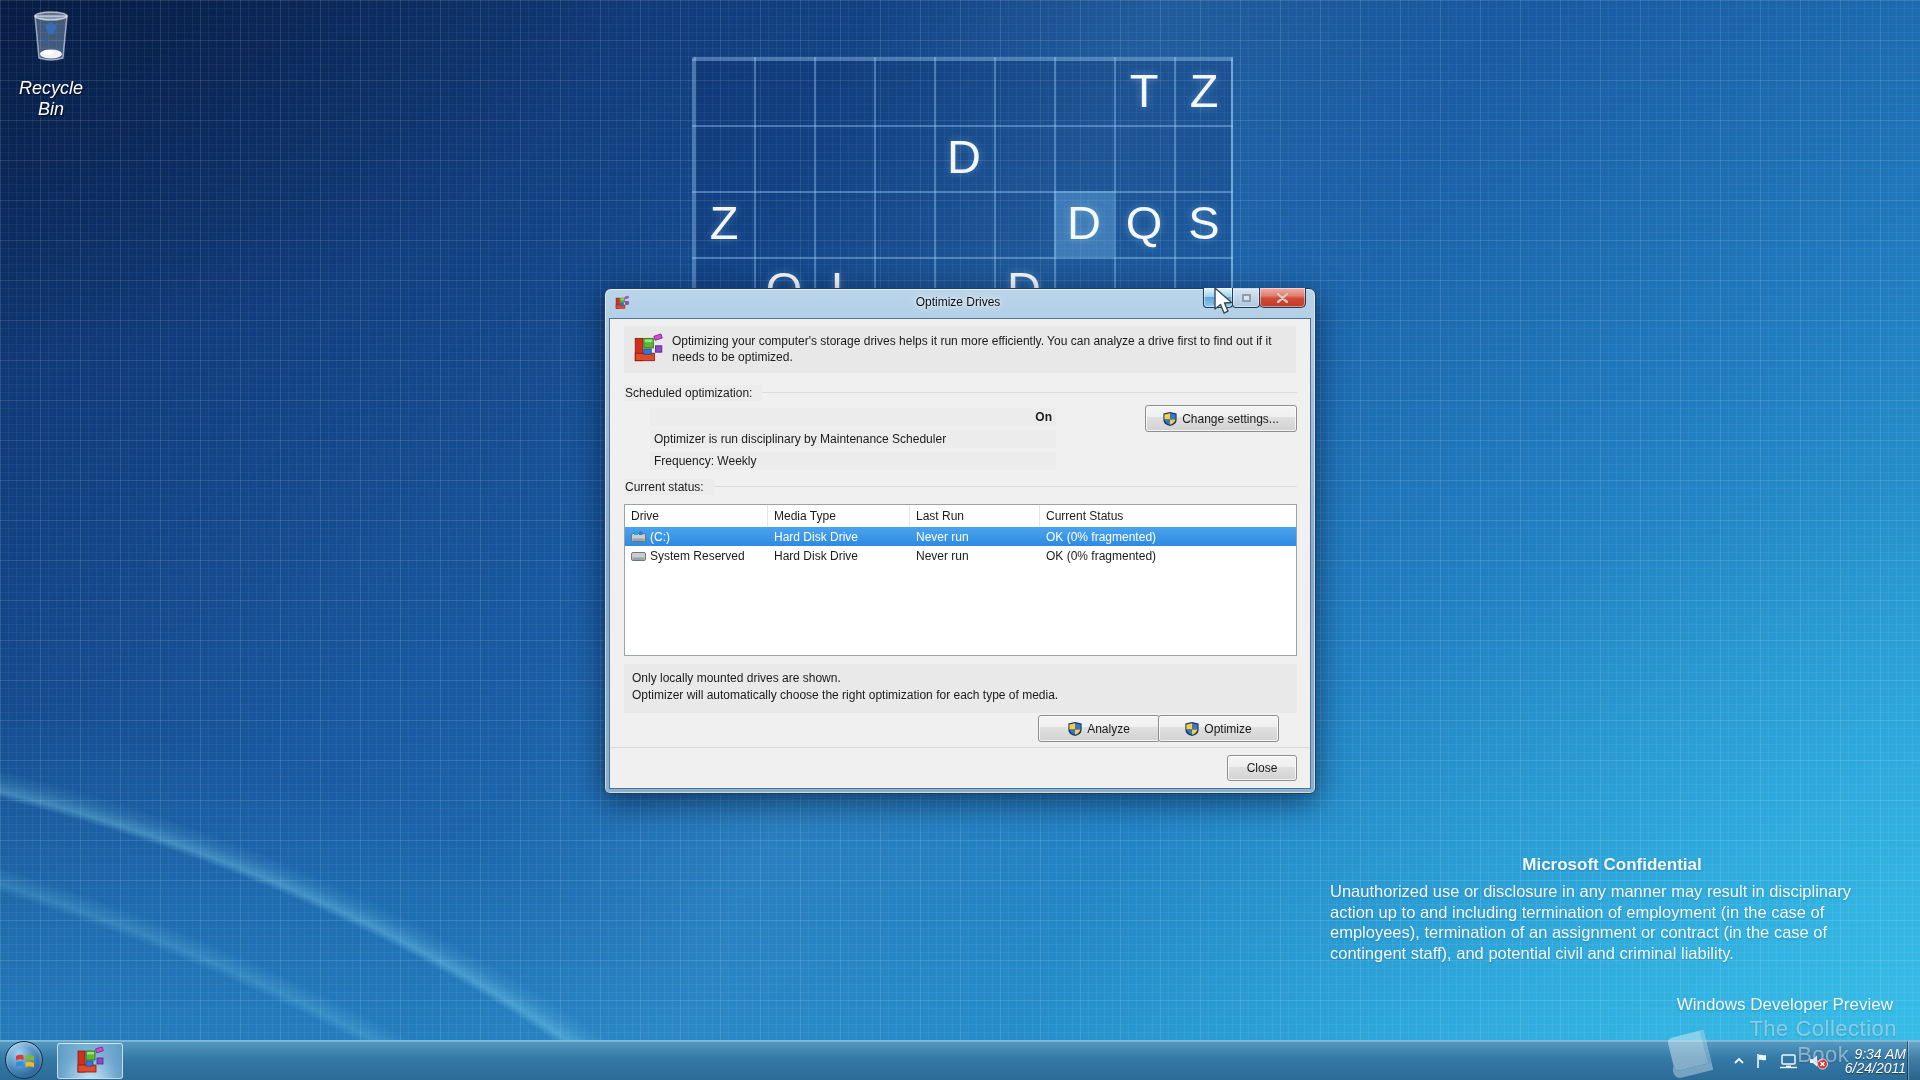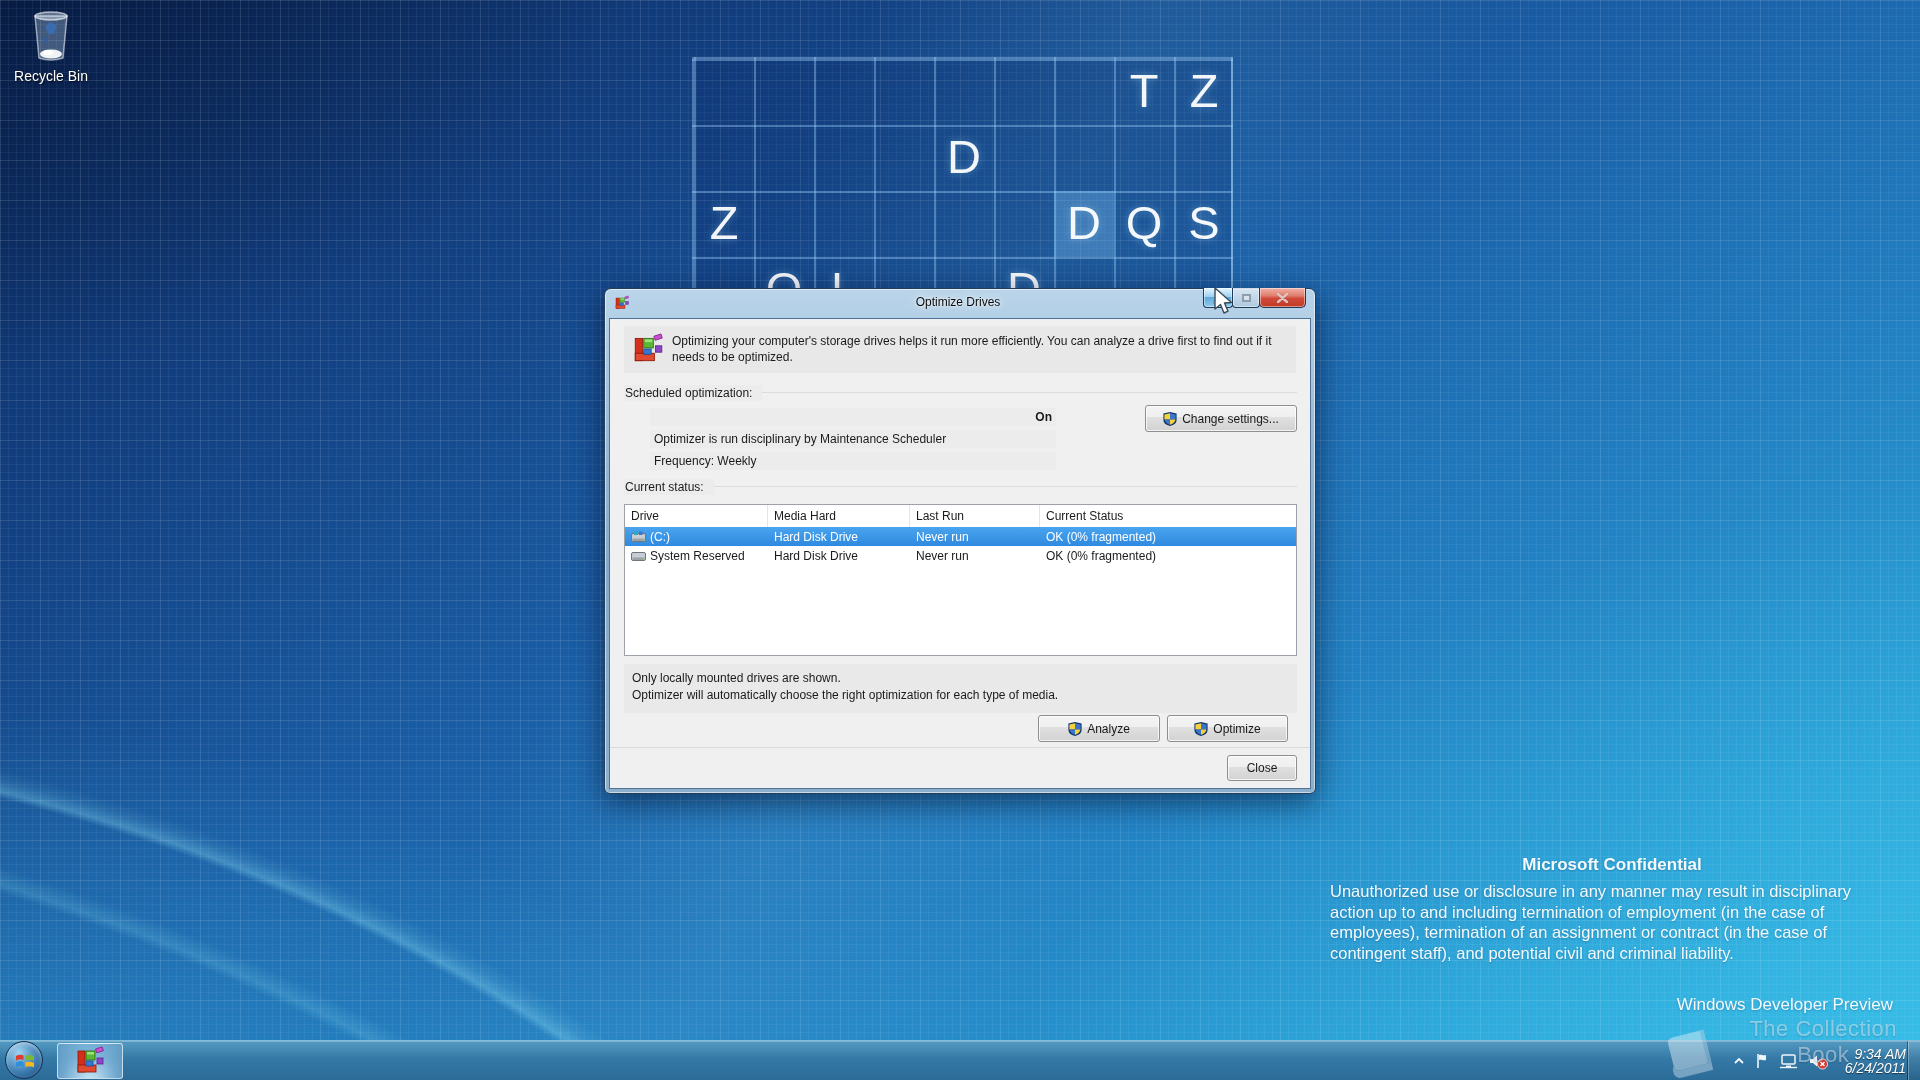--- a/index.html
+++ b/index.html
@@ -37,21 +37,21 @@
   }
   .letter-grid .wl {
     position:absolute; width:60px; height:66px; line-height:64px; text-align:center;
     font-size:47px; font-weight:300; color:rgba(255,255,255,0.95);
     text-shadow:0 0 8px rgba(180,230,255,0.35);
   }
   .letter-grid .hl-cell { position:absolute; width:60px; height:66px; background:rgba(140,205,255,0.30); }
 
   
   .recycle { position:absolute; left:12px; top:8px; width:78px; text-align:center; }
-  .recycle .lbl { margin-top:2px; font-size:14px; color:#fff; text-shadow:1px 1px 2px rgba(0,0,0,0.85); }
+  .recycle .lbl { margin-top:12px; font-size:18px; color:#fff; text-shadow:1px 1px 2px rgba(0,0,0,0.85);font-style:italic; }
 
   
   .confidential { position:absolute; left:1330px; top:855px; width:564px; color:rgba(255,255,255,0.95); text-shadow:0 1px 2px rgba(0,40,80,0.25); }
   .confidential .t { text-align:center; font-weight:bold; font-size:17px; margin-bottom:6px; }
   .confidential .b { font-size:16.5px; line-height:20.5px; }
   .buildinfo { position:absolute; right:27px; top:995px; text-align:right; color:rgba(255,255,255,0.95); text-shadow:0 1px 2px rgba(0,40,80,0.25); }
   .buildinfo .l1 { font-size:17px; margin-bottom:3px; }
   .buildinfo .l2 { font-size:17px; }
 
   
@@ -98,21 +98,21 @@
   .sbar.freq { top:133px; }
 
   .btn {
     border:1px solid #8e8e8e; border-radius:3px; color:#1a1a1a; font-size:12px;
     background:linear-gradient(#f4f4f4, #efefef 45%, #e0e0e0 46%, #d2d2d2);
     box-shadow:inset 0 0 0 1px rgba(255,255,255,0.75);
     display:flex; align-items:center; justify-content:center; gap:5px;
   }
   .btn-change { position:absolute; right:13px; top:86px; width:152px; height:27px; }
   .btn-analyze { position:absolute; right:150px; top:396px; width:122px; height:27px; }
-  .btn-optimize { position:absolute; right:22px; top:396px; width:121px; height:27px; }
+  .btn-optimize { position:absolute; right:31px; top:396px; width:121px; height:27px; }
   .btn-close { position:absolute; right:13px; top:436px; width:70px; height:26px; }
 
   .drv-table { position:absolute; left:14px; right:13px; top:185px; height:152px; background:#fff; border:1px solid #9da2a8; }
   .drv-head { display:flex; height:22px; align-items:center; }
   .drv-head .c { border-right:1px solid #e5e5e5; height:100%; display:flex; align-items:center; padding-left:6px; }
   .drv-row { display:flex; height:19px; align-items:center; }
   .drv-row .c { height:100%; display:flex; align-items:center; padding-left:6px; gap:4px; }
   .c.c1 { width:143px; } .c.c2 { width:142px; } .c.c3 { width:130px; } .c.c4 { flex:1; border-right:none; }
   .drv-row.sel { background:linear-gradient(#4aa4ee, #2e8ae0); color:#fff; }
 
@@ -258,21 +258,21 @@
           </svg>
         <span>Change settings...</span>
       </div>
 
       <div class="group-label gl-cur">Current status:</div>
       <div class="group-line ln-cur"></div>
 
       <div class="drv-table">
         <div class="drv-head">
           <div class="c c1">Drive</div>
-          <div class="c c2">Media Hard</div>
+          <div class="c c2">Media Type</div>
           <div class="c c3">Last Run</div>
           <div class="c c4">Current Status</div>
         </div>
         <div class="drv-row sel">
           <div class="c c1">
             <svg width="15" height="14" viewBox="0 0 15 14">
               <use href="#hdd-ico"></use>
               <rect x="3" y="1" width="4" height="4" fill="#2aa8c8"></rect>
                 <rect x="8" y="1.5" width="3.5" height="3.5" fill="#3577d4"></rect>
             </svg>

